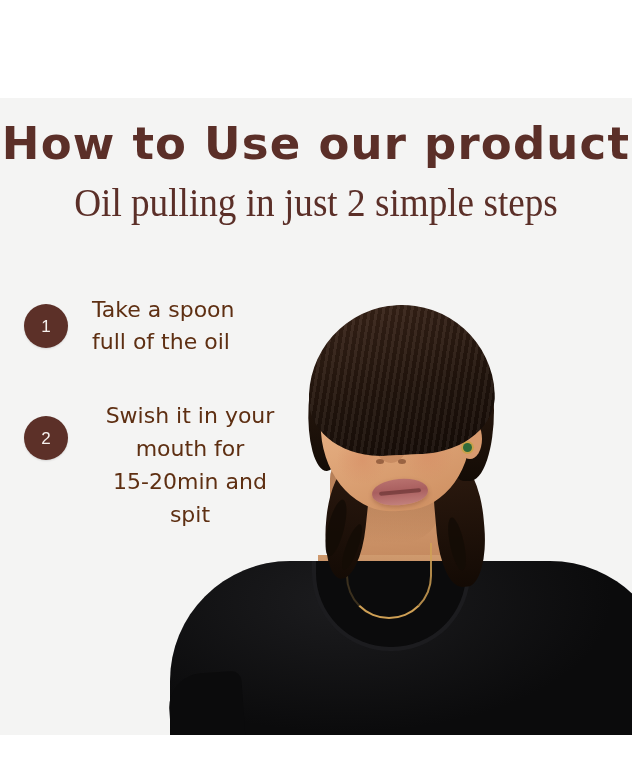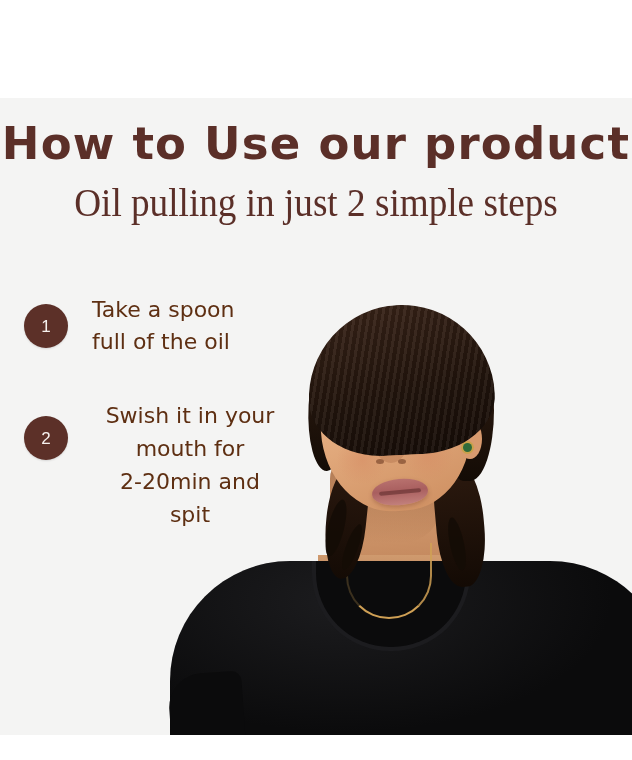--- a/index.html
+++ b/index.html
@@ -459,18 +459,18 @@
     <div class="step" id="step-1">
       <div class="badge">1</div>
       <div class="step-text">Take a spoon
 full of the oil</div>
     </div>
 
     <div class="step" id="step-2">
       <div class="badge">2</div>
       <div class="step-text">Swish it in your
 mouth for
-2-20min and
+15-20min and
 spit</div>
     </div>
 
   </div>
 </div>
 
 </body></html>

